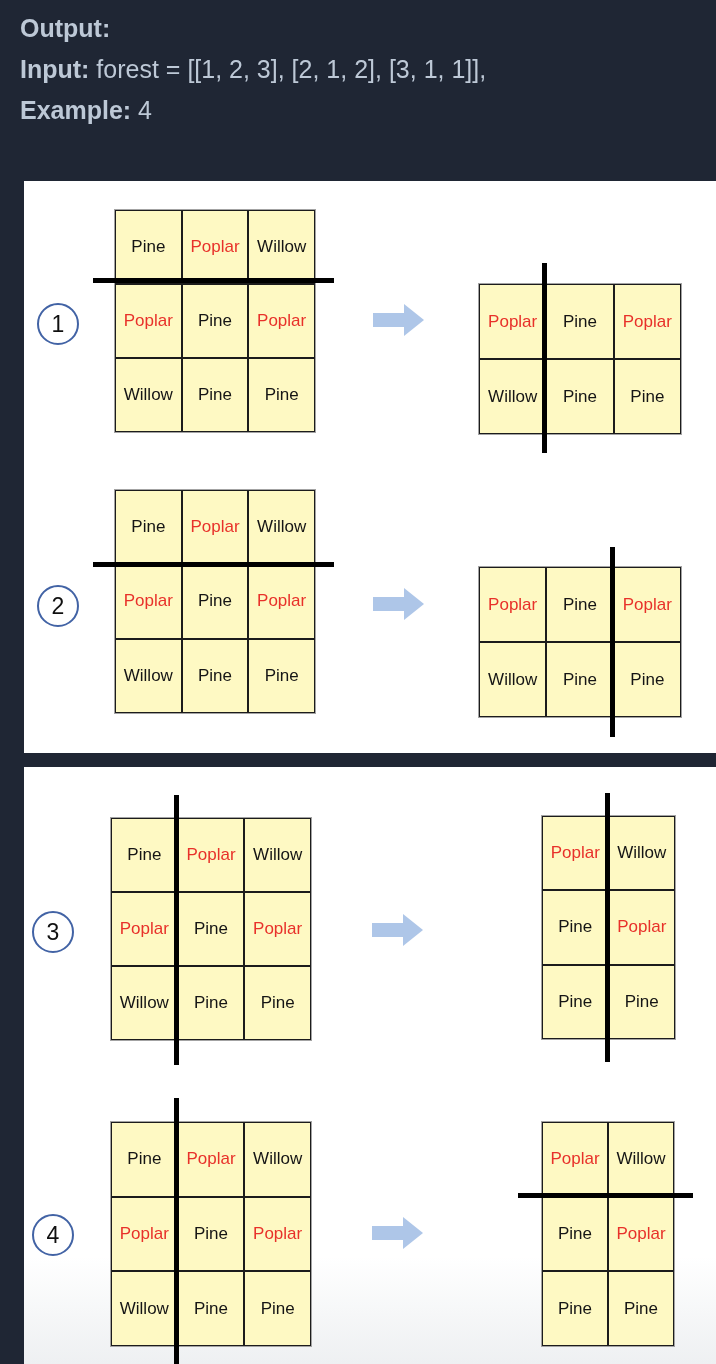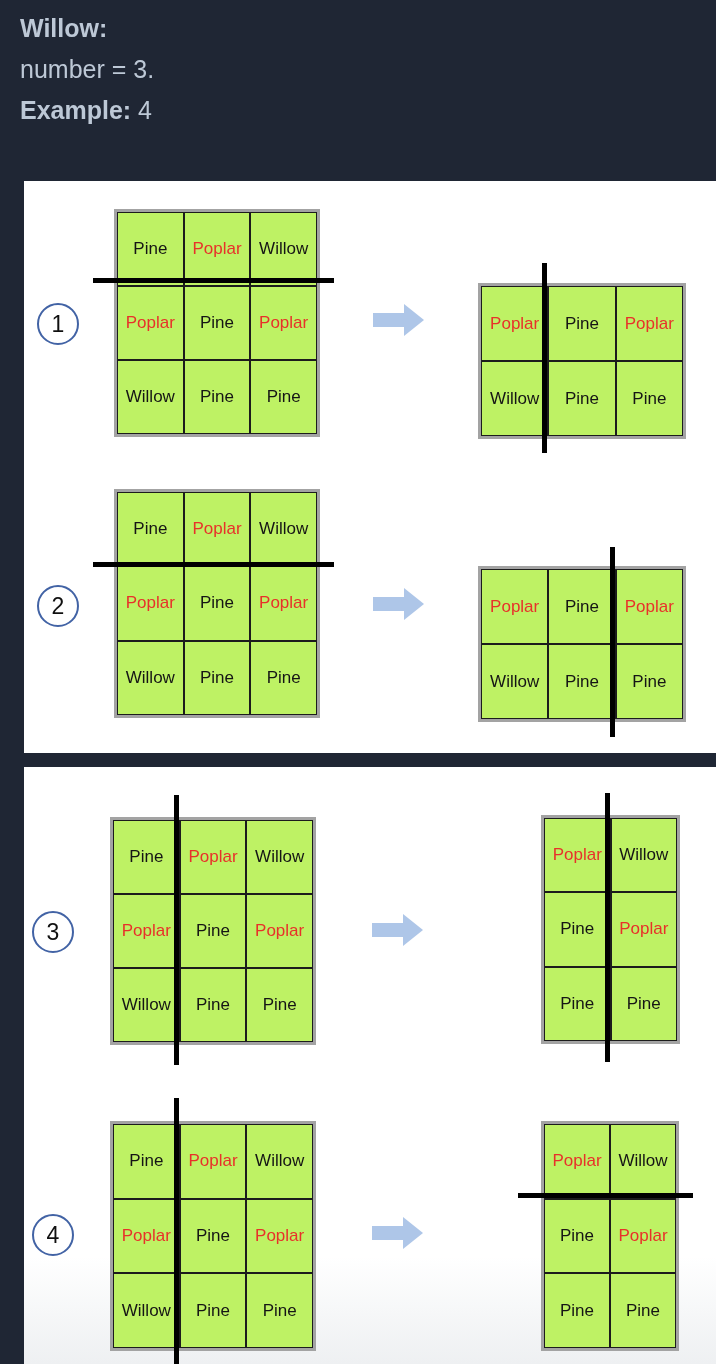--- a/index.html
+++ b/index.html
@@ -10,42 +10,42 @@
   }
   
   .header{position:absolute;left:20px;top:8px;width:676px;color:#bdc8d6;
           font-size:25px;line-height:41px;}
   .b{font-weight:700;}
   
   .panel{position:absolute;left:24px;width:692px;background:#ffffff;}
   #panel-top{top:181px;height:572px;}
   #panel-bottom{top:767px;height:597px;background:linear-gradient(#ffffff 82%,#eef0f2 100%);}
   
-  .grid{position:absolute;display:grid;grid-auto-rows:1fr;border:3px solid #a3a3a3;background:#bef264;}
+  .grid{position:absolute;display:grid;grid-auto-rows:1fr;border:1px solid #a3a3a3;background:#fef9c3;}
   .g3{grid-template-columns:repeat(3,1fr);}
   .g2{grid-template-columns:repeat(2,1fr);}
   .cell{border:1px solid #1c1c1c;display:flex;align-items:center;justify-content:center;
         font-size:17px;color:#151515;}
   .cell.red{color:#e8312a;text-align:right;}
   
   .cut{position:absolute;background:#000;}
   
   .badge{position:absolute;width:38px;height:38px;border:2px solid #4263a5;border-radius:50%;
          display:flex;align-items:center;justify-content:center;
          font-size:23px;color:#101010;background:#fff;}
   
   .arrow{position:absolute;width:52px;height:34px;}
   .arrow svg{display:block;}
 </style>
 </head>
 <body>
 
 <div class="header">
-  <div><span class="b">Willow:</span></div>
-  <div><span>number = 3.</span></div>
+  <div><span class="b">Output:</span></div>
+  <div><span class="b">Input:</span><span> forest = [[1, 2, 3], [2, 1, 2], [3, 1, 1]],</span></div>
   <div><span class="b">Example:</span><span> 4</span></div>
 </div>
 
 <div class="panel" id="panel-top"></div>
 <div class="panel" id="panel-bottom"></div>
 
 <div class="badge" style="left:37px;top:303px;">
     <span>1</span>
   </div>
 <div class="grid g3" style="left:114px;top:209px;width:200px;height:222px;">

